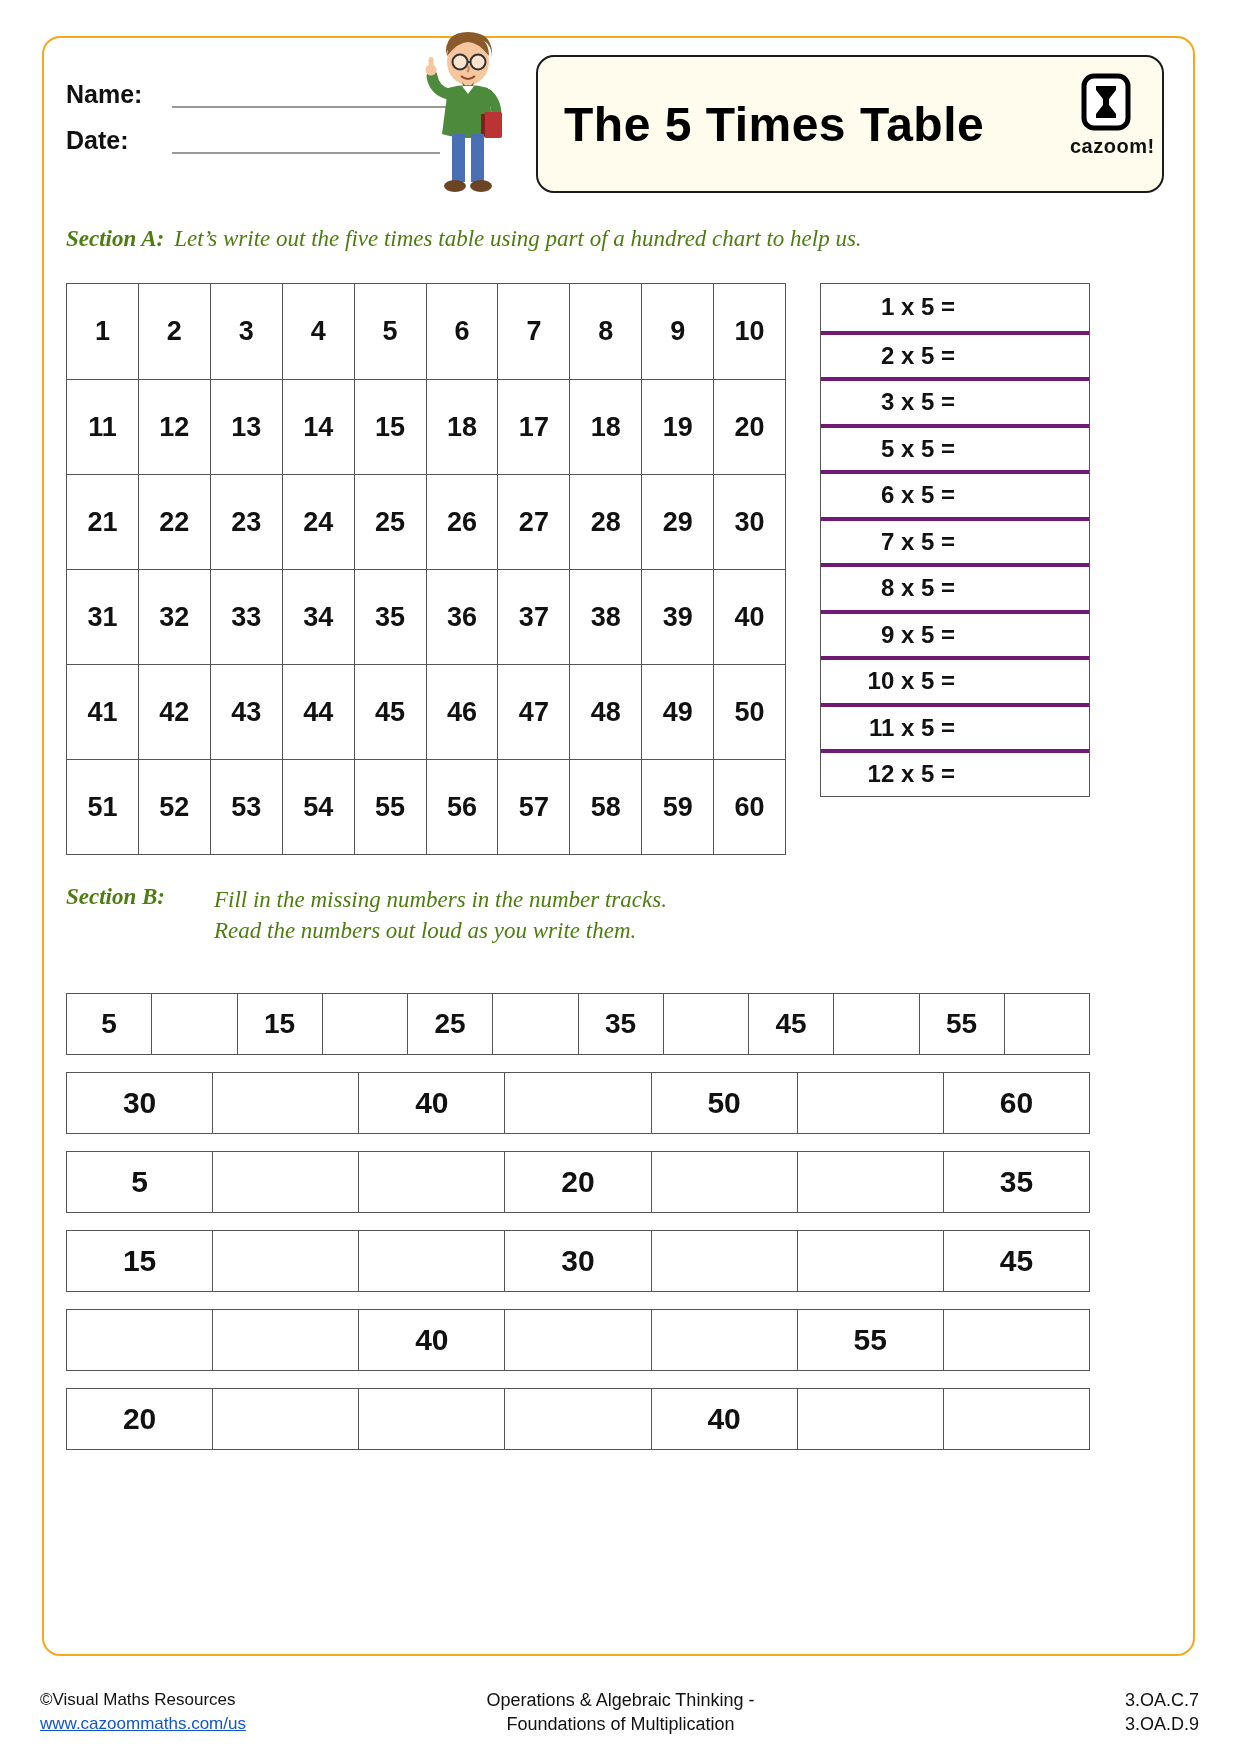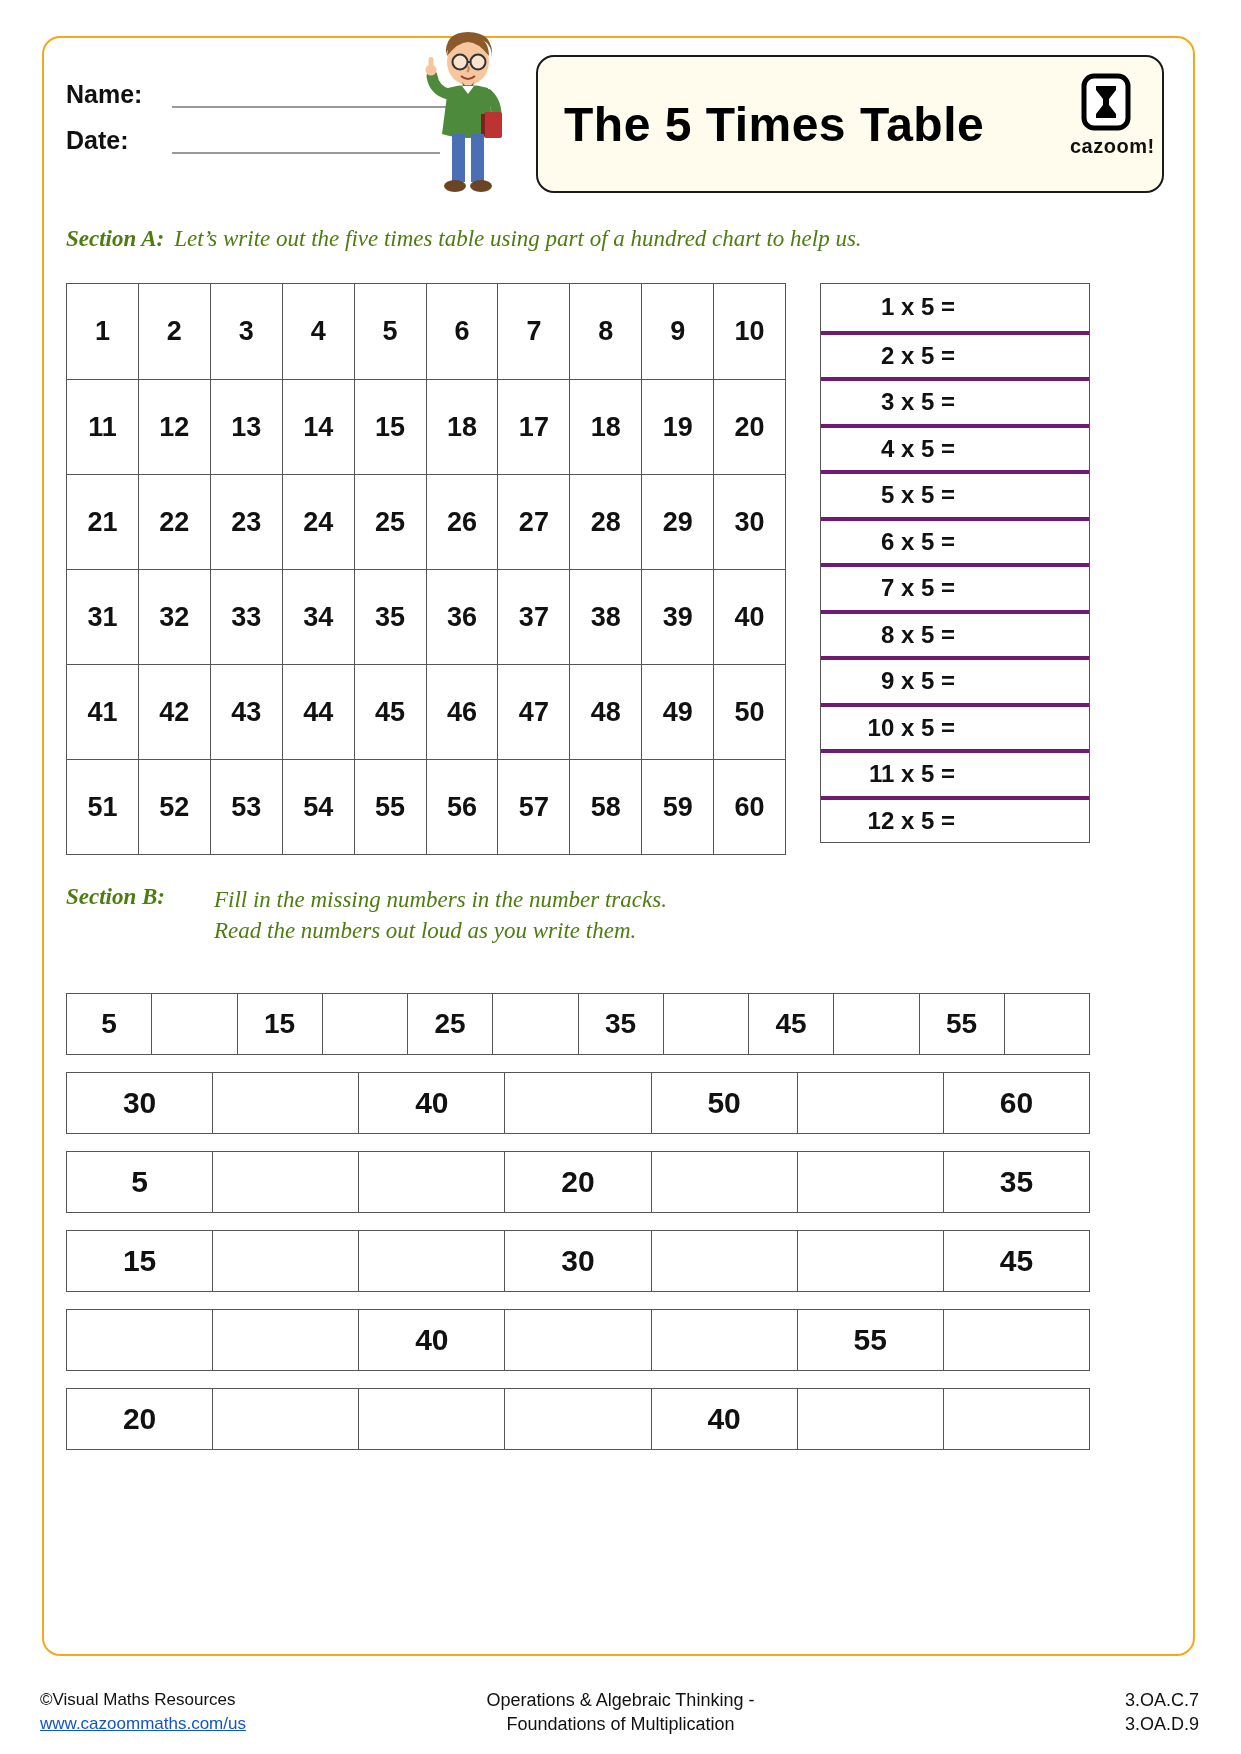--- a/index.html
+++ b/index.html
@@ -220,24 +220,20 @@
     </div>
     <div class="eq-row">
       <span class="eq-label">2 x 5 =</span>
       <span class="eq-answer"></span>
     </div>
     <div class="eq-row">
       <span class="eq-label">3 x 5 =</span>
       <span class="eq-answer"></span>
     </div>
     <div class="eq-row">
-      <span class="eq-label">4 x 5 =</span>
-      <span class="eq-answer"></span>
-    </div>
-    <div class="eq-row">
       <span class="eq-label">5 x 5 =</span>
       <span class="eq-answer"></span>
     </div>
     <div class="eq-row">
       <span class="eq-label">6 x 5 =</span>
       <span class="eq-answer"></span>
     </div>
     <div class="eq-row">
       <span class="eq-label">7 x 5 =</span>
       <span class="eq-answer"></span>

